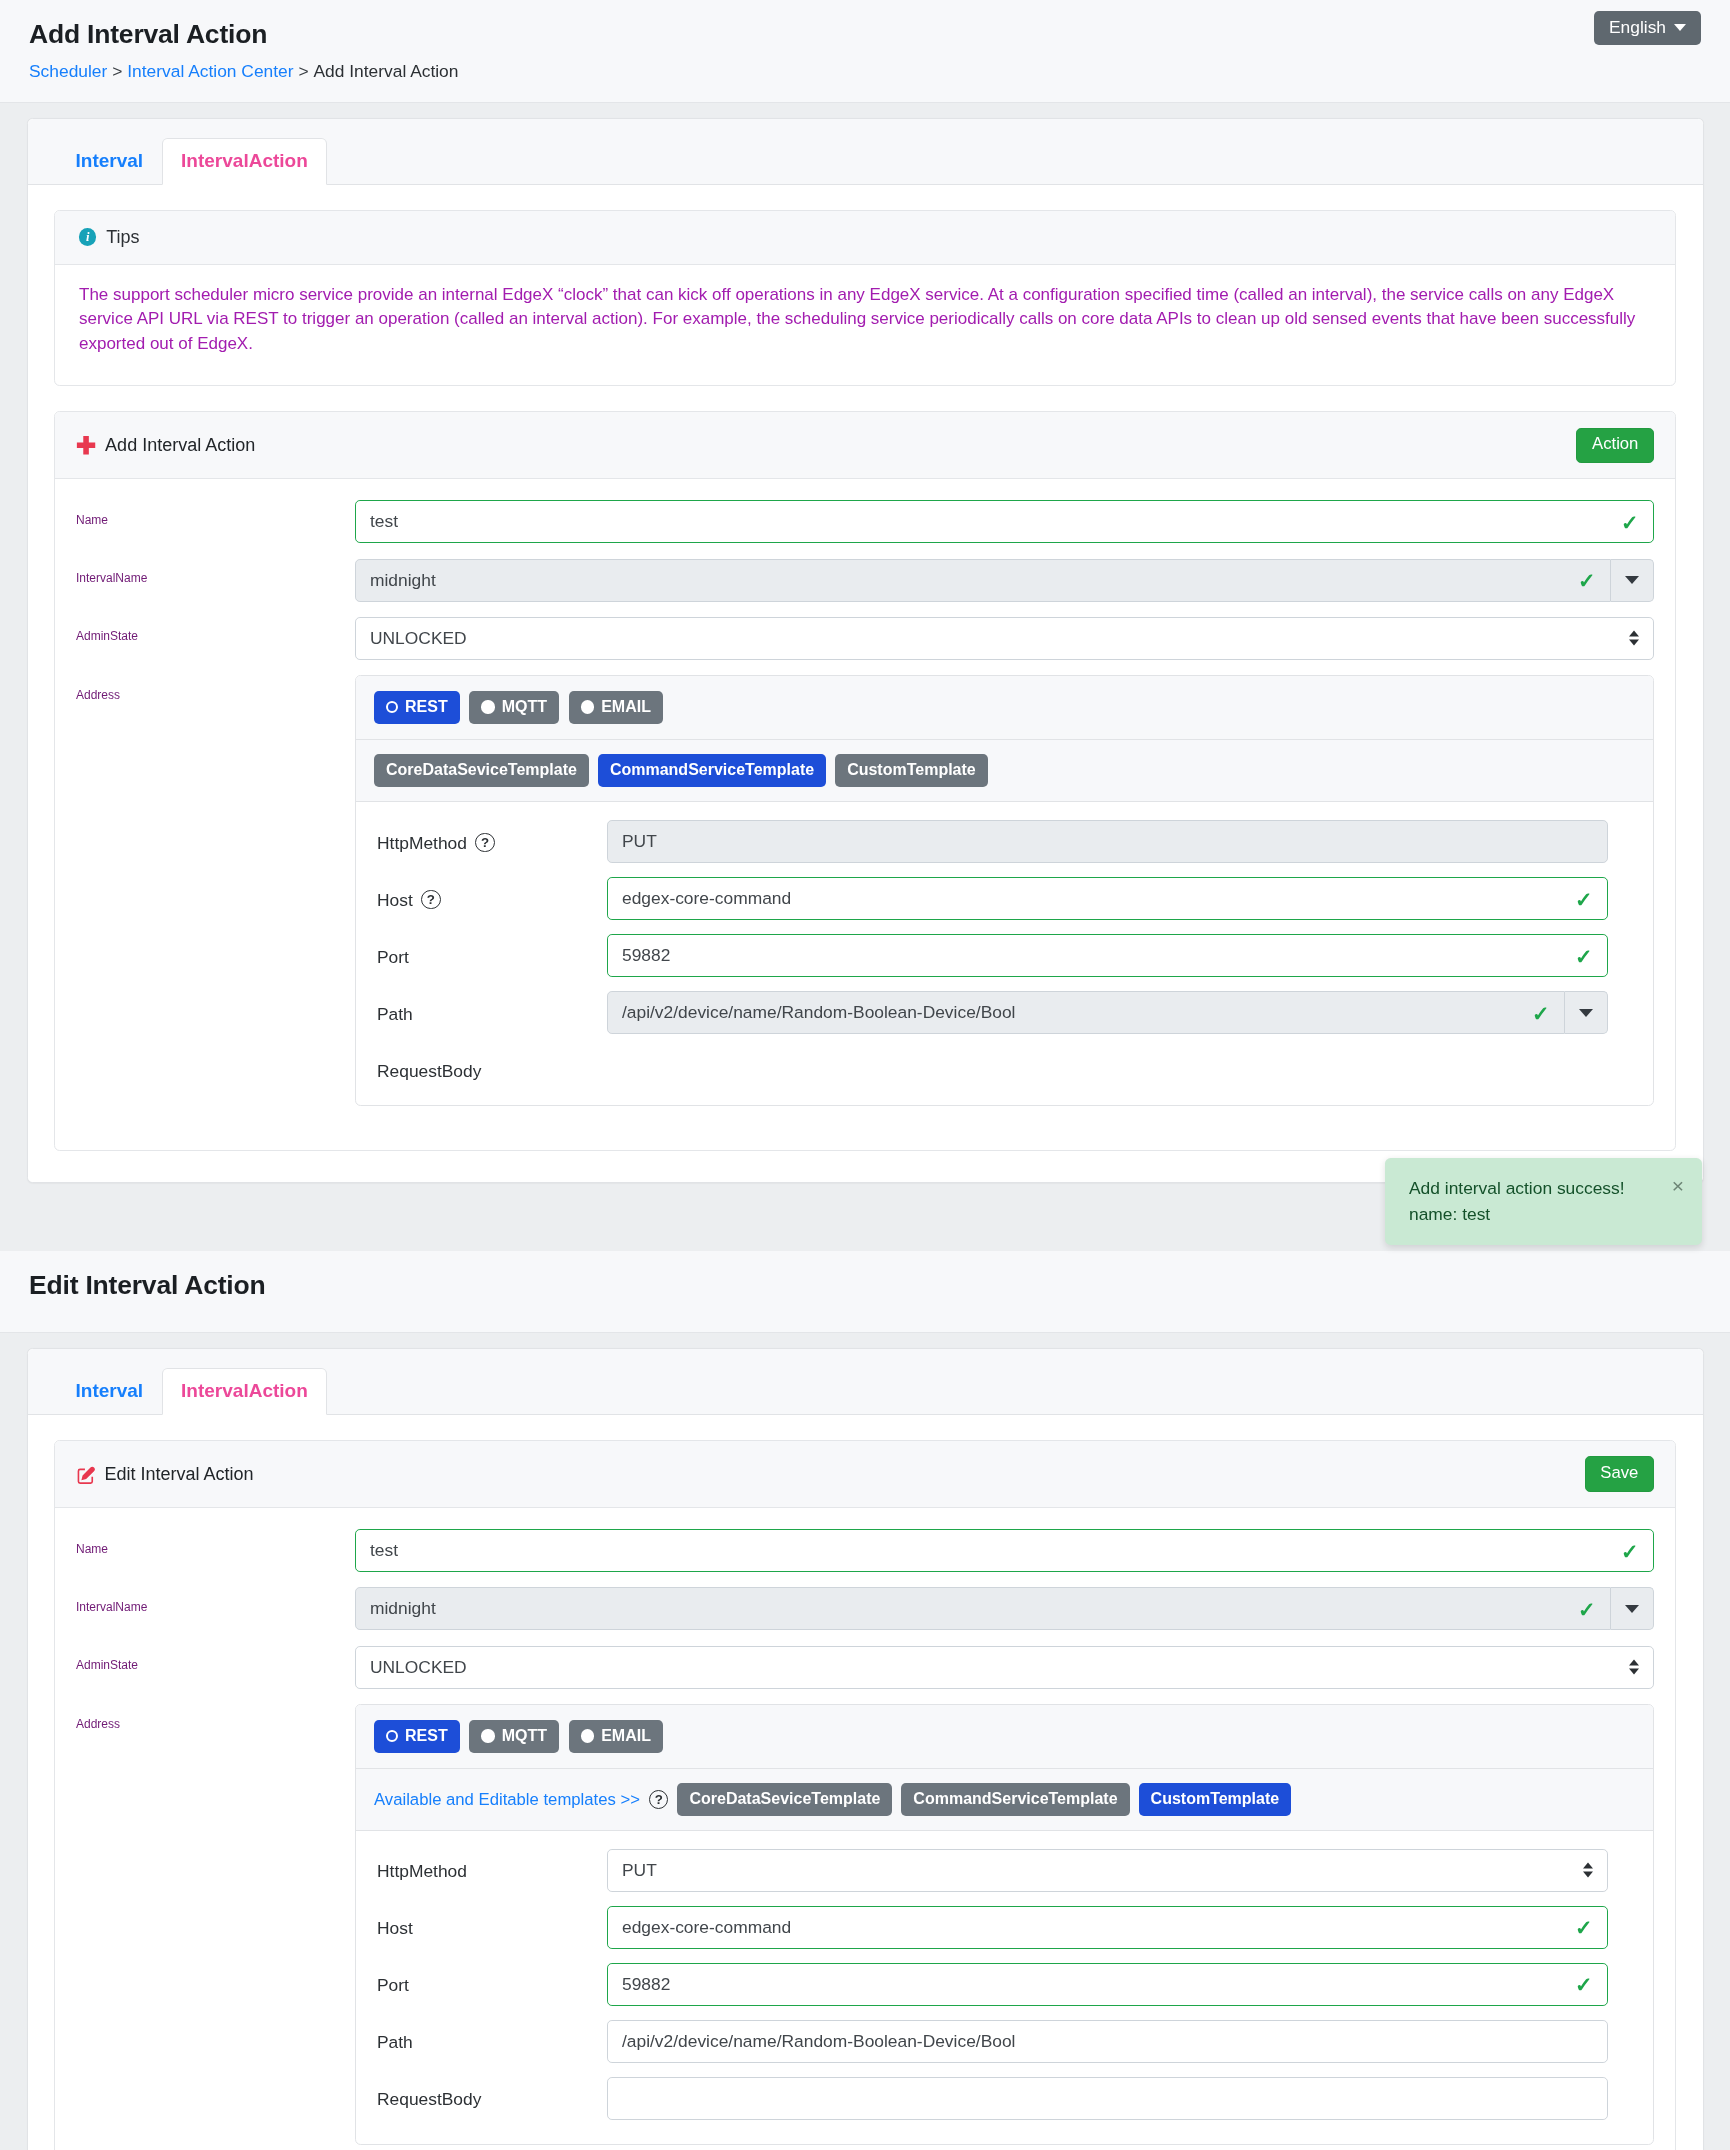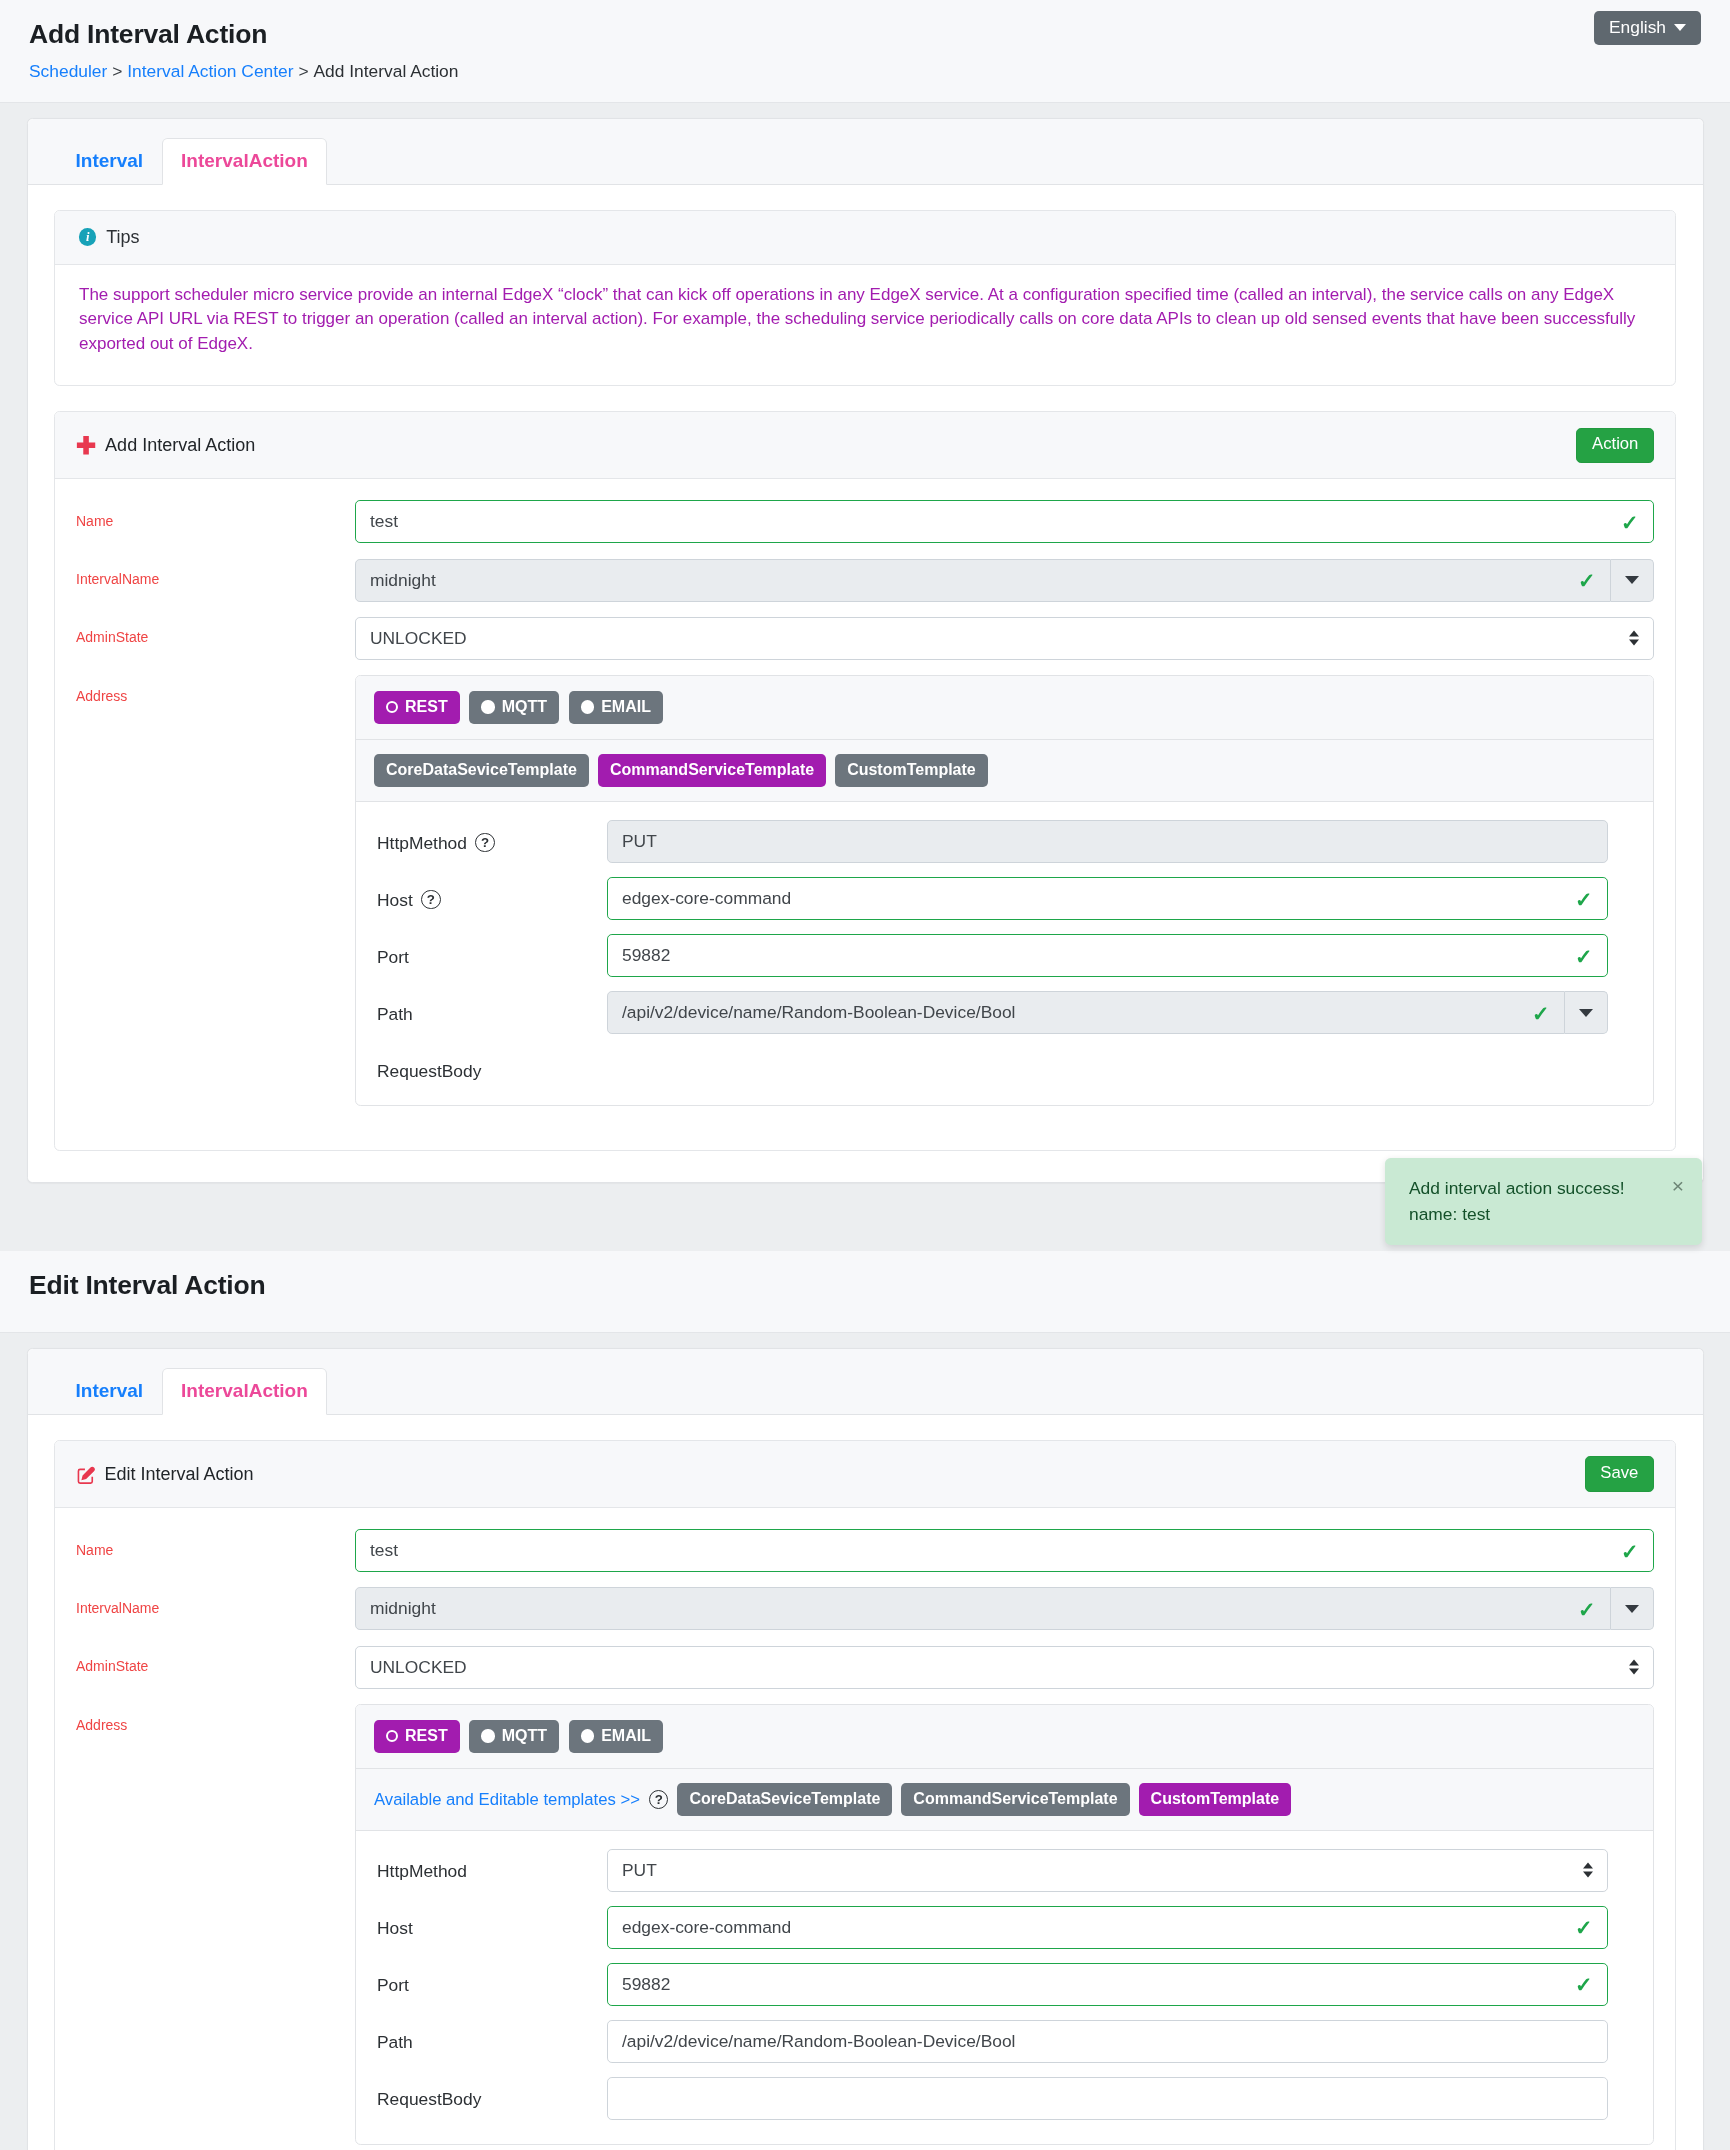--- a/index.html
+++ b/index.html
@@ -133,21 +133,21 @@
     background:#25a244; border:0.7px solid #229a40; color:#fff;
     font-size:16.7px; border-radius:4.9px; padding:7.7px 14.6px 9px 14.6px; line-height:1;
     cursor:pointer;
   }
 
   .form-body { padding: 21px 0 28px 0; }
 
   .row { display:flex; align-items:flex-start; padding: 0 21px; margin-bottom: 15.3px; }
   .row-label {
     width: 279px; flex:0 0 279px;
-    font-size:14px; color:#ef4444;
+    font-size:12px; color:#701a75;
     padding-top: 12.6px;
     display:flex; align-items:center; gap:8.4px;
   }
   .row-field { flex:1 1 auto; min-width:0; }
 
   
   .inp {
     width:100%; height:43px;
     border:0.7px solid #ced4da; border-radius:4.9px;
     background:#fff;
@@ -202,21 +202,21 @@
   .addr-bar {
     background:#f7f8fa; border-bottom:0.7px solid #e1e3e6;
     padding: 15.3px 18px; display:flex; align-items:center; gap:9.8px; flex-wrap:wrap;
   }
   .pill {
     border-radius:4.9px; font-size:16px; font-weight:700; color:#fff;
     padding: 7.7px 12px 9px 12px; line-height:1; display:inline-flex; align-items:center; gap:7px;
     cursor:pointer; border:none;
   }
   .pill.gray { background:#6c757d; }
-  .pill.blue { background:#a21caf; }
+  .pill.blue { background:#1d4ed8; }
   .radio-o { width:12px;height:12px;border-radius:50%;border:2.1px solid #fff;display:inline-block; }
   .radio-f { width:13.3px;height:13.3px;border-radius:50%;background:#fff;display:inline-block; }
   .tpl-bar {
     background:#f7f8fa; border-bottom:0.7px solid #e1e3e6;
     padding: 14px 18px; display:flex; align-items:center; gap:9px; flex-wrap:wrap;
   }
   .tpl-link { color:#167ffc; font-size:16.7px; text-decoration:none; cursor:pointer; }
   .q-icon {
     width:19.5px;height:19.5px;border-radius:50%;border:1.4px solid #2c3034;
     display:inline-flex;align-items:center;justify-content:center;

